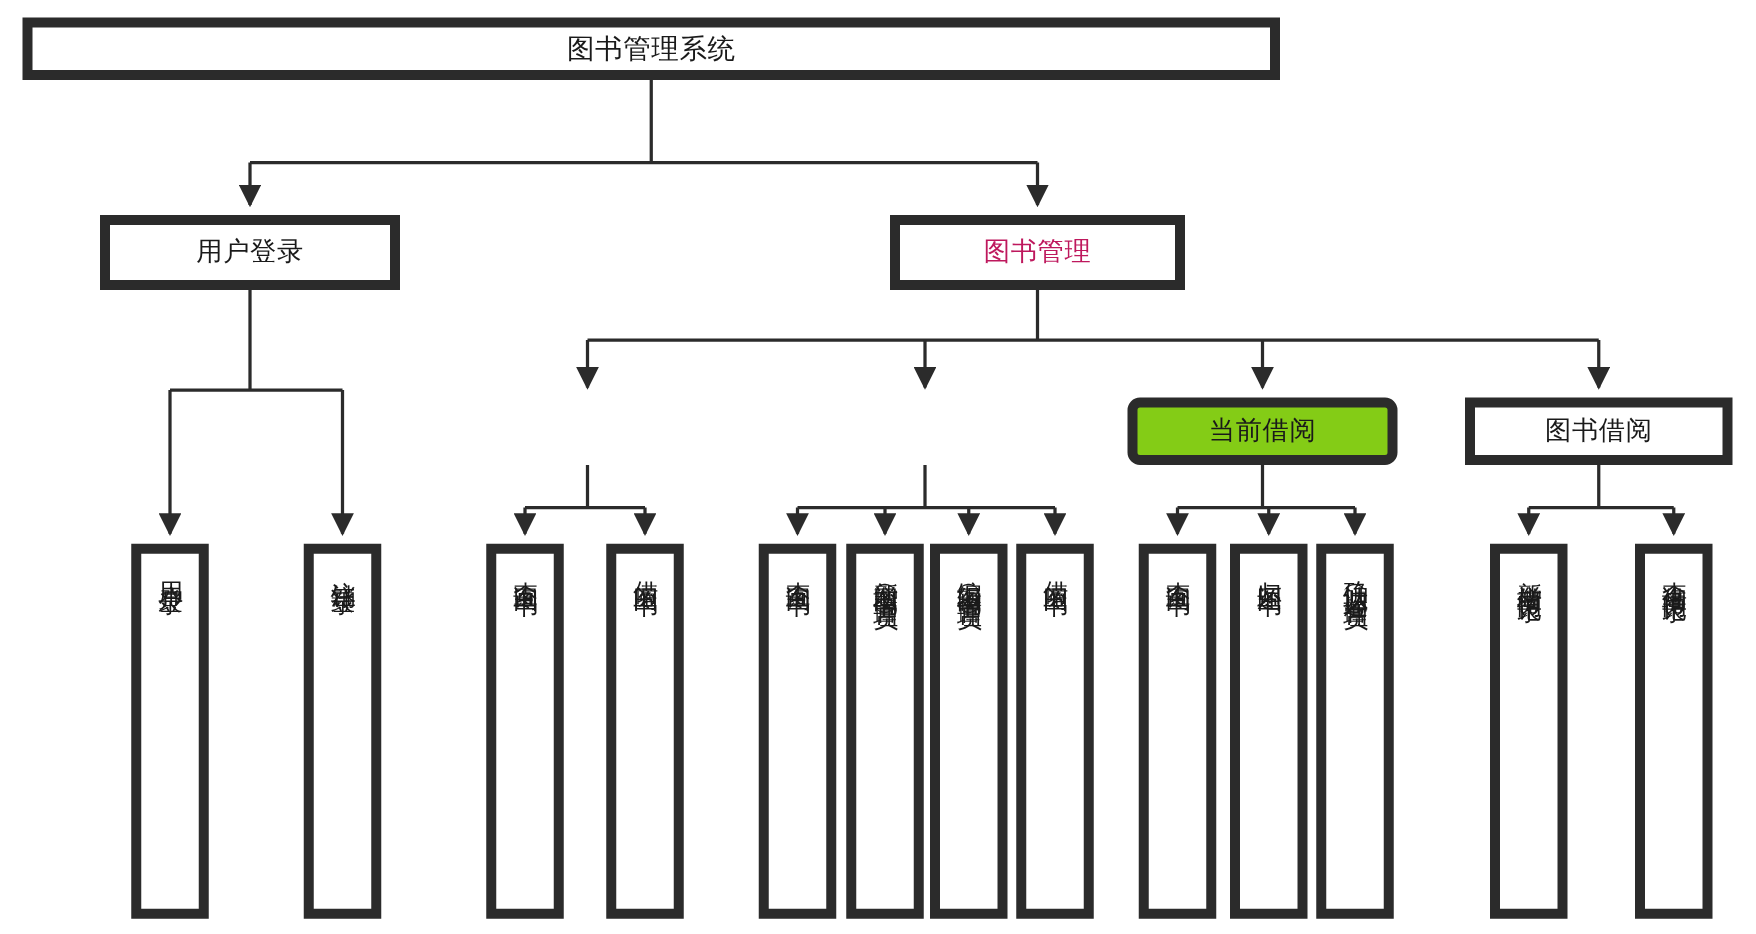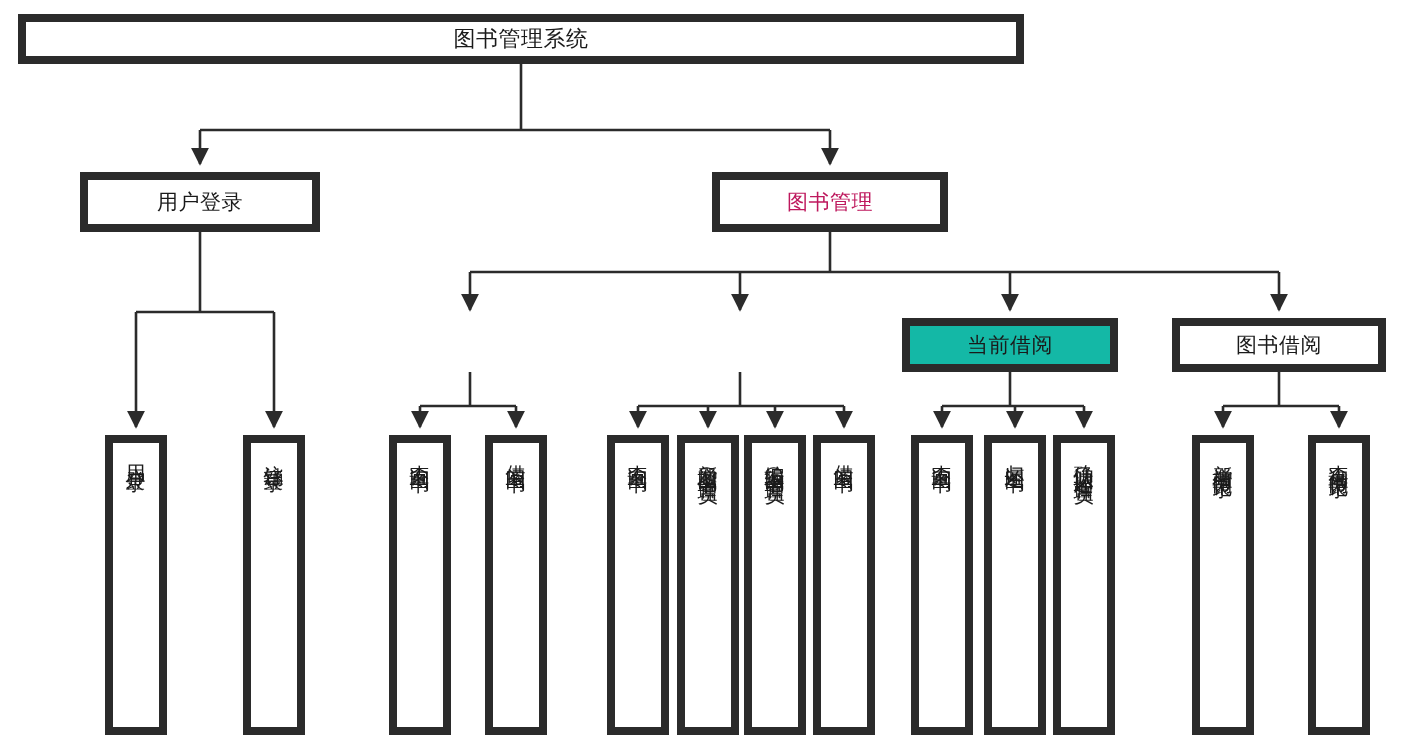--- a/index.html
+++ b/index.html
@@ -124,21 +124,21 @@
     <span class="label">图书管理系统</span>
   </div>
 
   <div class="node horiz" style="left: 80px; top: 172px; width: 240px; height: 60px; border-color: rgb(43, 43, 43); background: rgb(255, 255, 255); color: rgb(26, 26, 26);">
     <span class="label">用户登录</span>
   </div>
   <div class="node horiz" style="left: 712px; top: 172px; width: 236px; height: 60px; border-color: rgb(43, 43, 43); background: rgb(255, 255, 255); color: #be185d;">
     <span class="label">图书管理</span>
   </div>
 
-  <div class="node horiz" style="left: 902px; top: 318px; width: 216px; height: 54px; border-color: rgb(43, 43, 43); background: #14b8a6; color: rgb(26, 26, 26);">
+  <div class="node horiz" style="left: 902px; top: 318px; width: 216px; height: 54px; border-color: rgb(43, 43, 43); background: #84cc16; color: rgb(26, 26, 26); border-radius: 10px;">
     <span class="label">当前借阅</span>
   </div>
   <div class="node horiz" style="left: 1172px; top: 318px; width: 214px; height: 54px; border-color: rgb(43, 43, 43); background: rgb(255, 255, 255); color: rgb(26, 26, 26);">
     <span class="label">图书借阅</span>
   </div>
 
   <div class="node vert" style="left: 105px; top: 435px; width: 62px; height: 300px; border-color: rgb(43, 43, 43); background: rgb(255, 255, 255); color: rgb(26, 26, 26);">
     <span class="label">用户登录</span>
   </div>
   <div class="node vert" style="left: 243px; top: 435px; width: 62px; height: 300px; border-color: rgb(43, 43, 43); background: rgb(255, 255, 255); color: rgb(26, 26, 26);">

